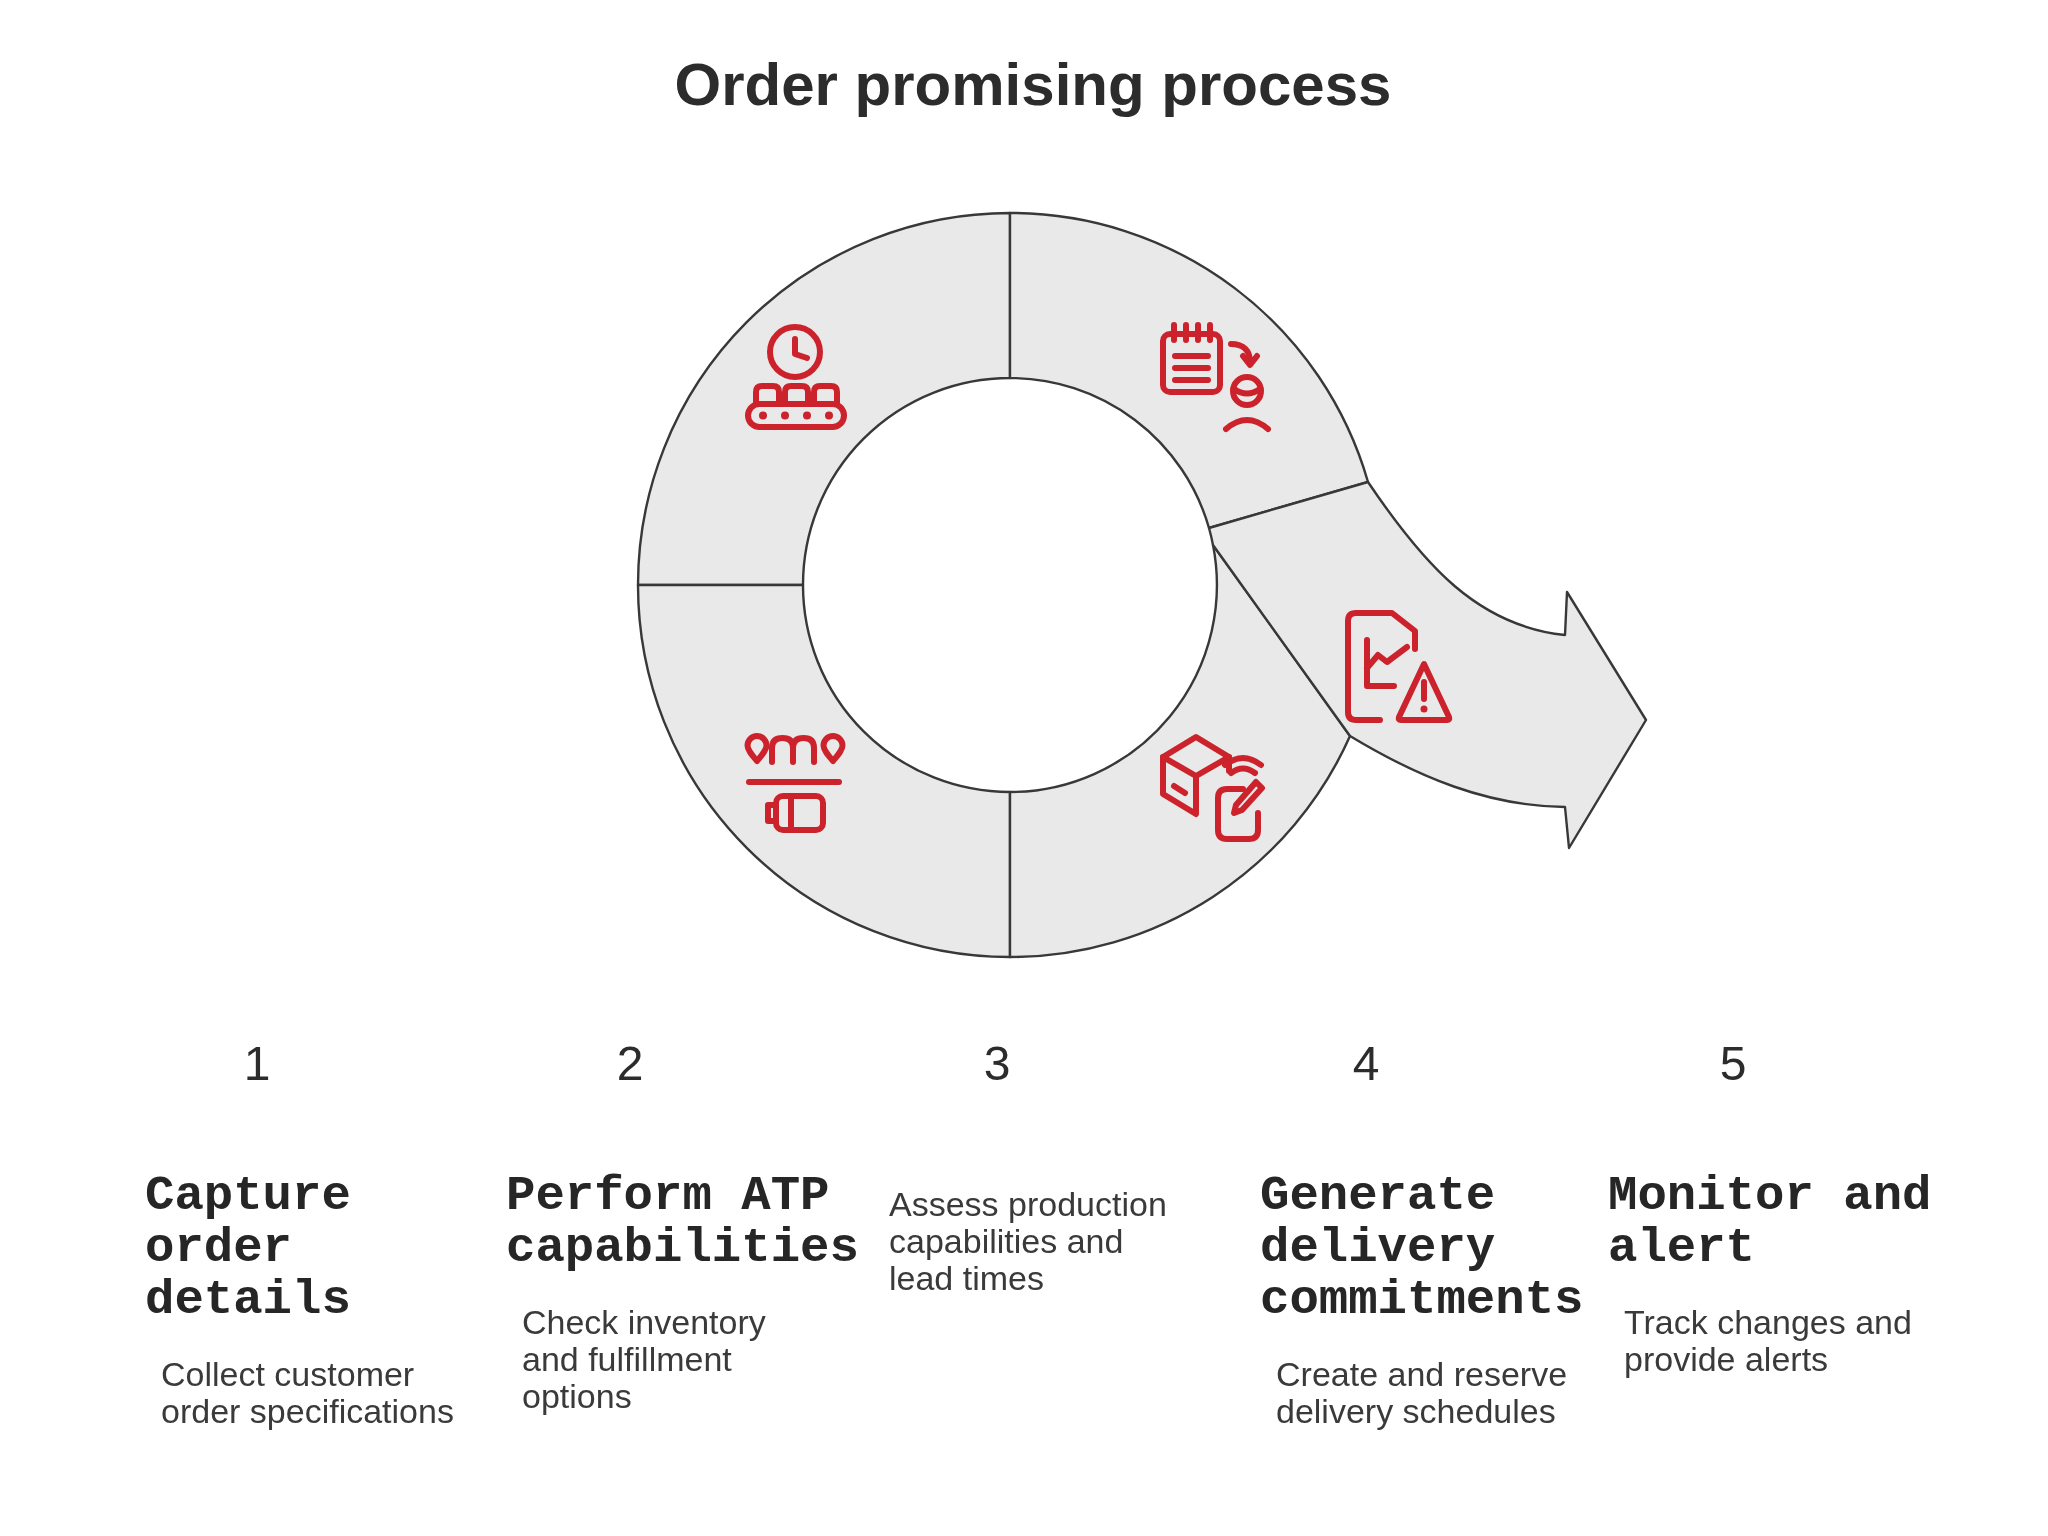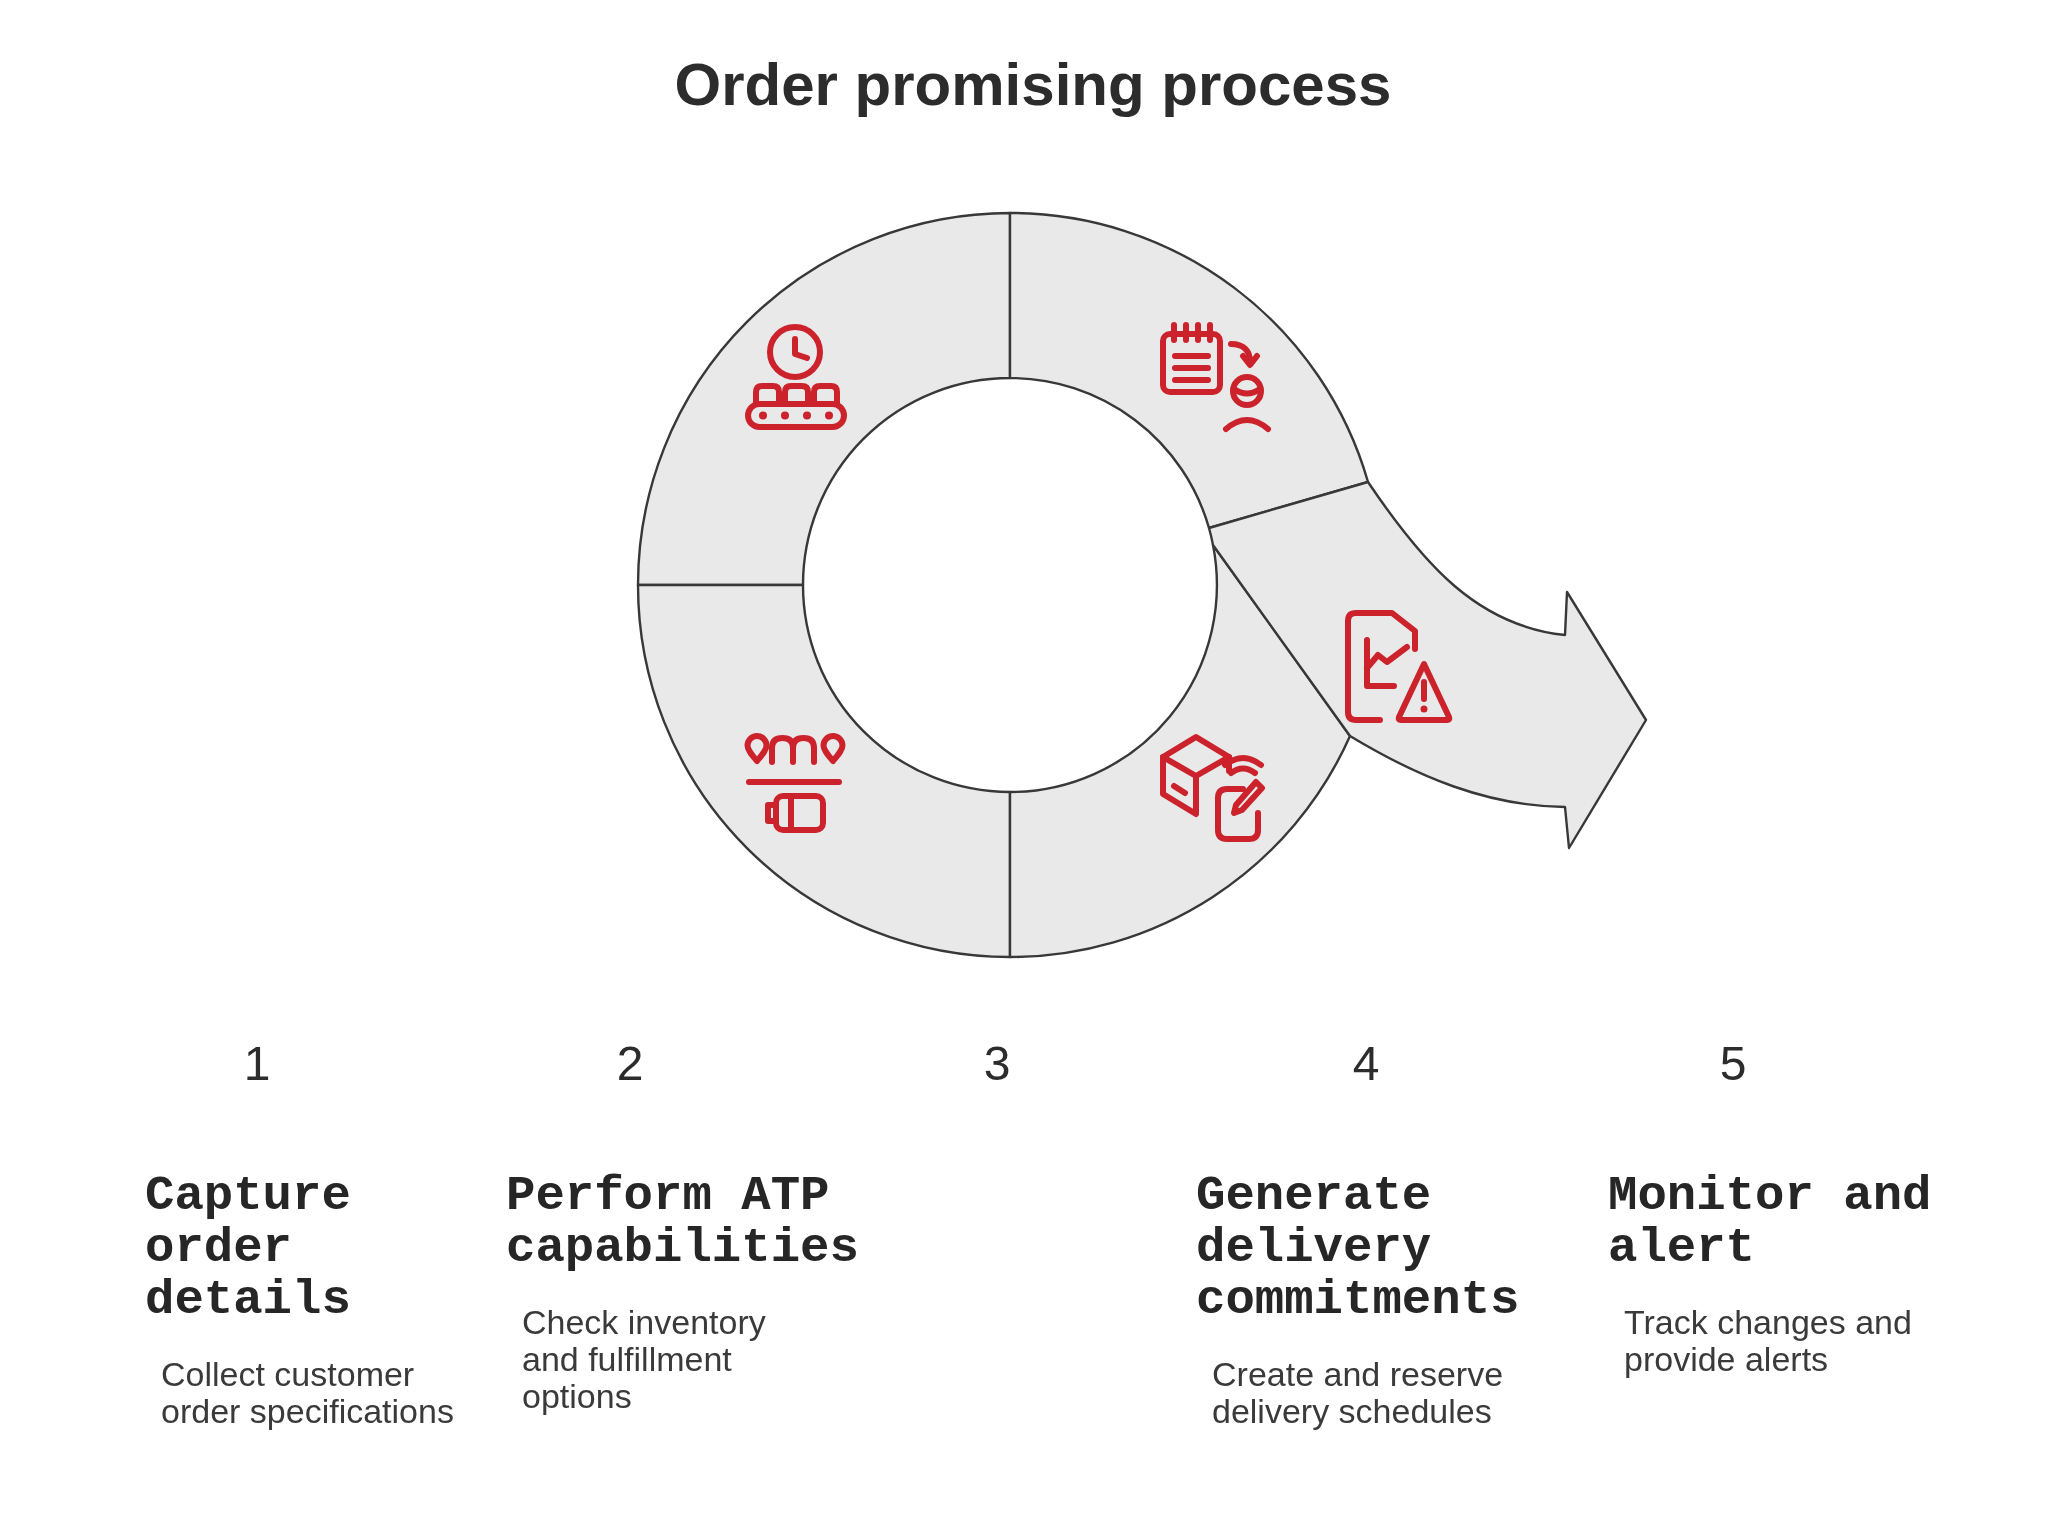--- a/index.html
+++ b/index.html
@@ -116,22 +116,25 @@
 order specifications</p>
 </div>
 <div class="step-col" style="left:506px">
   <p class="step-title">Perform ATP
 capabilities</p>
   <p class="step-desc">Check inventory
 and fulfillment
 options</p>
 </div>
 <div class="step-col" style="left:873px">
+  <p class="step-desc">Assess production
+capabilities and
+lead times</p>
 </div>
-<div class="step-col" style="left:1196px">
+<div class="step-col" style="left:1260px">
   <p class="step-title">Generate
 delivery
 commitments</p>
   <p class="step-desc">Create and reserve
 delivery schedules</p>
 </div>
 <div class="step-col" style="left:1608px">
   <p class="step-title">Monitor and
 alert</p>
   <p class="step-desc">Track changes and

